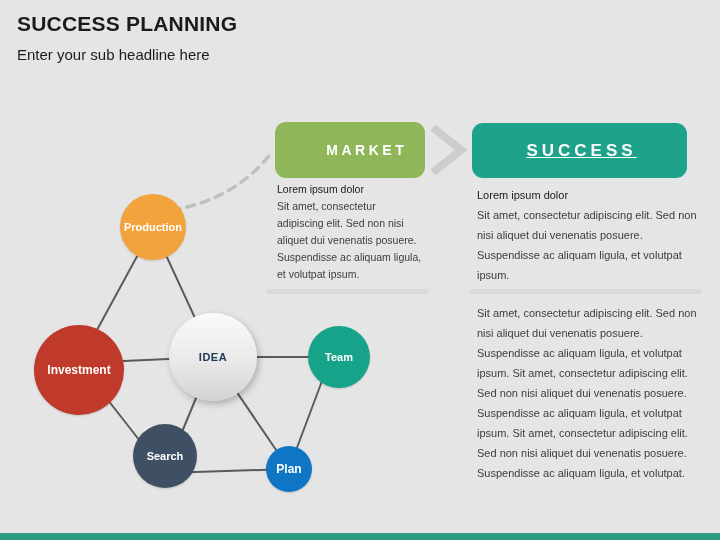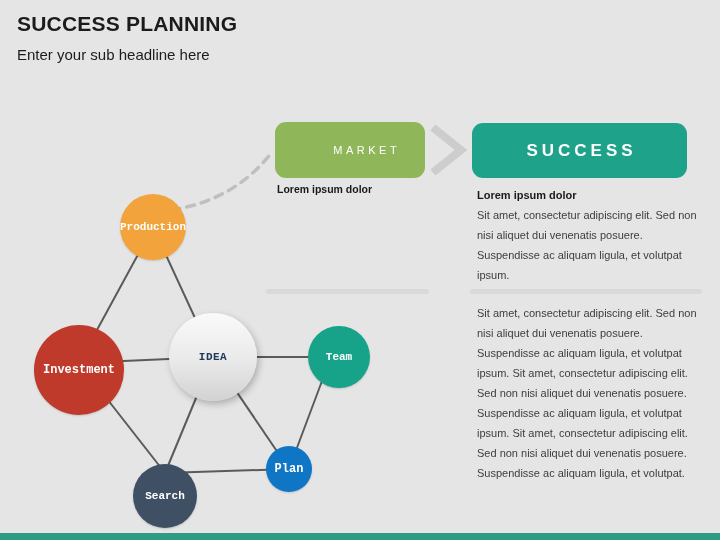--- a/index.html
+++ b/index.html
@@ -18,48 +18,47 @@
   }
   .curve, .edges, .chevron { position:absolute; pointer-events:none; }
   .curve { left:0; top:0; width:720px; height:540px; }
   .edges { left:0; top:0; width:720px; height:540px; }
   .market-box {
     position:absolute; left:275px; top:122px; width:150px; height:56px;
     background:#8FB75A; border-radius:11px;
     display:flex; align-items:center; justify-content:center;
   }
   .market-box span {
-    color:#fff; font-weight:400; font-size:11px; letter-spacing:3.5px; padding-left:3.5px;margin-left:30px;
+    color:#fff; font-weight:700; font-size:14px; letter-spacing:3.5px; padding-left:3.5px;margin-left:30px;
   }
   .chevron { left:428px; top:124px; width:40px; height:52px; }
   .success-box {
     position:absolute; left:472px; top:123px; width:215px; height:55px;
     background:#1EA28A; border-radius:11px;
     display:flex; align-items:center; justify-content:center;
   }
   .success-box span {
-    color:#fff; font-weight:700; font-size:17px; letter-spacing:4px; padding-left:4px;
+    color:#fff; font-weight:700; font-size:17px; letter-spacing:4px; padding-left:4px;text-decoration:underline;
   }
   .node {
     position:absolute; border-radius:50%;
     display:flex; align-items:center; justify-content:center;
     font-weight:700; text-align:center;
     box-shadow:0 1px 2px rgba(0,0,0,0.15);
-    font-family:Liberation Mono, monospace;
   }
   .node-gradient {
     background:linear-gradient(180deg, #fafafa 0%, #e9e9e9 55%, #d2d2d2 100%);
     box-shadow:2px 3px 7px rgba(0,0,0,0.25);
     letter-spacing:0.5px;
   }
   .textblock { position:absolute; color:#3d3d3d; }
   .tb-left { left:277px; top:181px; width:158px; font-size:10.5px; line-height:17px; }
   .tb-right-1 { left:477px; top:185px; width:232px; font-size:11px; line-height:20px; }
   .tb-right-2 { left:477px; top:303px; width:232px; font-size:11px; line-height:20px; }
-  .tb-head { font-weight:700; color:#1a1a1a; }
+  .tb-head { font-weight:400; color:#1a1a1a; }
   .tb-body { white-space:pre-line; }
   .divider {
     position:absolute; height:5px; background:#D9D9D9; border-radius:2.5px;
   }
   .divider-left  { left:266px; top:289px; width:163px; }
   .divider-right { left:470px; top:289px; width:232px; }
   .bottom-bar {
     position:absolute; left:0; right:0; bottom:0; height:7px; background:#2E9C80;
   }
 </style>
@@ -105,30 +104,35 @@
       </div>
       <div class="node" style="left: 34px; top: 325px; width: 90px; height: 90px; background: rgb(192, 58, 44); color: rgb(255, 255, 255); font-size: 12px;">
         <span>Investment</span>
       </div>
       <div class="node node-gradient" style="left: 169px; top: 313px; width: 88px; height: 88px; color: rgb(32, 58, 90); font-size: 11px;">
         <span>IDEA</span>
       </div>
       <div class="node" style="left: 308px; top: 326px; width: 62px; height: 62px; background: rgb(22, 163, 137); color: rgb(255, 255, 255); font-size: 11px;">
         <span>Team</span>
       </div>
-      <div class="node" style="left: 133px; top: 464px; width: 64px; height: 64px; background: rgb(64, 80, 100); color: rgb(255, 255, 255); font-size: 11px;">
+      <div class="node" style="left: 133px; top: 424px; width: 64px; height: 64px; background: rgb(64, 80, 100); color: rgb(255, 255, 255); font-size: 11px;">
         <span>Search</span>
       </div>
       <div class="node" style="left: 266px; top: 446px; width: 46px; height: 46px; background: rgb(15, 118, 198); color: rgb(255, 255, 255); font-size: 12px;">
         <span>Plan</span>
       </div>
     </div>
 
   <div class="textblock tb-left">
     <div class="tb-head">Lorem ipsum dolor</div>
+    <div class="tb-body">Sit amet, consectetur
+adipiscing elit. Sed non nisi
+aliquet dui venenatis posuere.
+Suspendisse ac aliquam ligula,
+et volutpat ipsum.</div>
   </div>
   <div class="divider divider-left"></div>
 
   <div class="textblock tb-right-1">
     <div class="tb-head">Lorem ipsum dolor</div>
     <div class="tb-body">Sit amet, consectetur adipiscing elit. Sed non
 nisi aliquet dui venenatis posuere.
 Suspendisse ac aliquam ligula, et volutpat
 ipsum.</div>
   </div>

